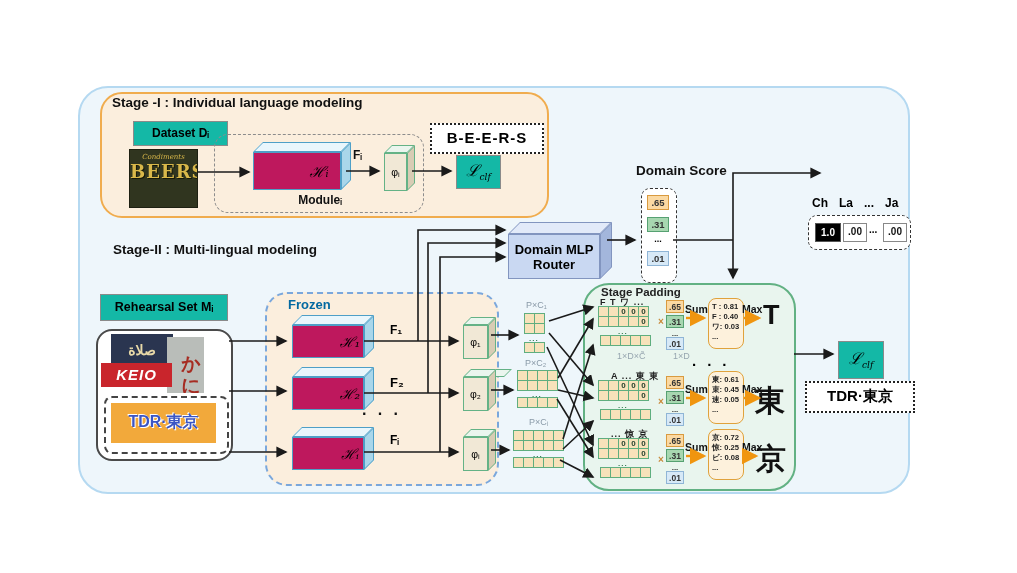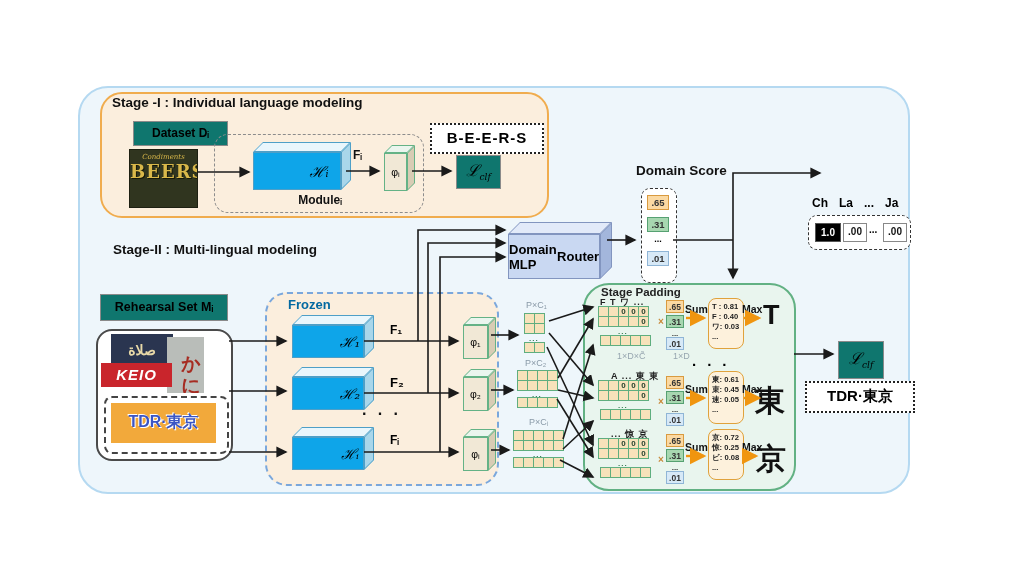--- a/index.html
+++ b/index.html
@@ -4,33 +4,33 @@
 <style>
   html,body{margin:0;padding:0;}
   body{font-family:"Liberation Sans",sans-serif;background:#fff;}
   #canvas{position:relative;width:1017px;height:573px;background:#ffffff;overflow:hidden;}
   .abs{position:absolute;}
   
   .frame{left:78px;top:86px;width:828px;height:404px;border:2px solid #b5d9f1;border-radius:30px;background:#eef6fb;}
   
   .stage1{left:100px;top:92px;width:445px;height:122px;background:#fbeedd;border:2px solid #f0ac4e;border-radius:22px;}
   .s-title{font-size:13.5px;font-weight:600;color:#111;}
-  .labelbox{background:#0f766e;border:1.5px solid #8a8a8a;text-align:center;}
+  .labelbox{background:#14b8a6;border:1.5px solid #8a8a8a;text-align:center;}
   .dashbox{background:#fff;border:2px dotted #222;text-align:center;}
   .module-dash{left:214px;top:134px;width:208px;height:77px;border:1.5px dashed #8c8c8c;border-radius:14px;}
   .frozen{left:265px;top:292px;width:230px;height:190px;background:#fbeedd;border:2px dashed #7aa7dc;border-radius:22px;}
   .zp{left:583px;top:283px;width:209px;height:204px;background:#e9f5ee;border:2px solid #62b183;border-radius:26px;}
   .stackbox{left:96px;top:329px;width:133px;height:128px;background:#ffffff;border:2px solid #4a4a4a;border-radius:16px;}
   .tdrwrap{left:104px;top:396px;width:121px;height:54px;border:2px dashed #444;border-radius:8px;}
   
   .b3d{position:absolute;}
   .b3d .front{position:absolute;left:0;box-sizing:border-box;display:flex;align-items:center;justify-content:center;}
   .b3d .topf{position:absolute;left:0;top:0;width:100%;box-sizing:border-box;transform-origin:0 100%;transform:skewX(-45deg);}
   .b3d .sidef{position:absolute;box-sizing:border-box;transform-origin:0 0;transform:skewY(-45deg);}
-  .blue .front{background:#0ea5e9;border:1.4px solid #4e9fc7;padding-left:44px;}
+  .blue .front{background:#be185d;border:1.4px solid #4e9fc7;padding-left:44px;}
   .blue .topf{background:#e9f6fc;border:1.4px solid #4e9fc7;}
   .blue .sidef{background:#a9d6ea;border:1.4px solid #4e9fc7;}
   .green3 .front{background:#f1e8d6;border:1.4px solid #64b286;}
   .green3 .topf{background:#eaf5ee;border:1.4px solid #64b286;}
   .green3 .sidef{background:#d8ccb4;border:1.4px solid #64b286;}
   .router3 .front{background:#c9d8f2;border:1.4px solid #8295bf;}
   .router3 .topf{background:#e2eaf9;border:1.4px solid #8295bf;}
   .router3 .sidef{background:#a3b6dc;border:1.4px solid #8295bf;}
   .scriptH{font-family:"DejaVu Serif",serif;font-style:italic;}
   .scriptL{font-family:"DejaVu Serif",serif;font-style:italic;font-size:16px;}
@@ -131,35 +131,35 @@
 
   <div class="abs" style="left:390px;top:323px;font-size:12px;font-weight:700;">F₁</div>
   <div class="abs" style="left:390px;top:375px;font-size:13px;font-weight:700;">F₂</div>
   <div class="abs" style="left:390px;top:433px;font-size:12px;font-weight:700;">Fᵢ</div>
 
   <div class="b3d green3" style="left:463px;top:317px;width:25px;height:36px;">
     <div class="topf" style="height:8px;"></div>
       <div class="sidef" style="left:25px;top:8px;width:8px;height:34px;"></div>
     <div class="front" style="top:8px;width:25px;height:34px;font-size:10.5px;">φ₁</div>
   </div>
-  <div class="b3d green3" style="left:463px;top:369px;width:25px;height:42px;">
+  <div class="b3d green3" style="left:463px;top:369px;width:25px;height:42px;padding-left:16px;">
     <div class="topf" style="height:8px;"></div>
       <div class="sidef" style="left:25px;top:8px;width:8px;height:34px;"></div>
     <div class="front" style="top:8px;width:25px;height:34px;font-size:10.5px;">φ₂</div>
   </div>
   <div class="b3d green3" style="left:463px;top:429px;width:25px;height:42px;">
     <div class="topf" style="height:8px;"></div>
       <div class="sidef" style="left:25px;top:8px;width:8px;height:34px;"></div>
     <div class="front" style="top:8px;width:25px;height:34px;font-size:10.5px;">φᵢ</div>
   </div>
 
   <div class="b3d router3" style="left:508px;top:222px;width:92px;height:57px;">
     <div class="topf" style="height:12px;"></div>
       <div class="sidef" style="left:92px;top:12px;width:12px;height:45px;"></div>
-    <div class="front" style="top:12px;width:92px;height:45px;flex-direction:row;font-size:13px;font-weight:600;line-height:15px;">
+    <div class="front" style="top:12px;width:92px;height:45px;flex-direction:column;font-size:13px;font-weight:600;line-height:15px;">
       <span>Domain MLP</span>
       <span>Router</span>
     </div>
   </div>
 
   <div class="abs s-title" style="left:610px;top:163px;padding-left:26px;">Domain Score</div>
   <div class="abs" style="left:641px;top:188px;width:34px;height:93px;background:#fff;border:1.5px dashed #333;border-radius:9px;">
     <div class="scell sc-o" style="position:absolute;left:5px;top:6px;width:22px;height:15px;font-size:9.5px;line-height:14px;">.65</div>
     <div class="scell sc-g" style="position:absolute;left:5px;top:28px;width:22px;height:15px;font-size:9.5px;line-height:14px;">.31</div>
     <div style="position:absolute;left:5px;top:45px;width:22px;text-align:center;font-size:9px;font-weight:700;">...</div>

